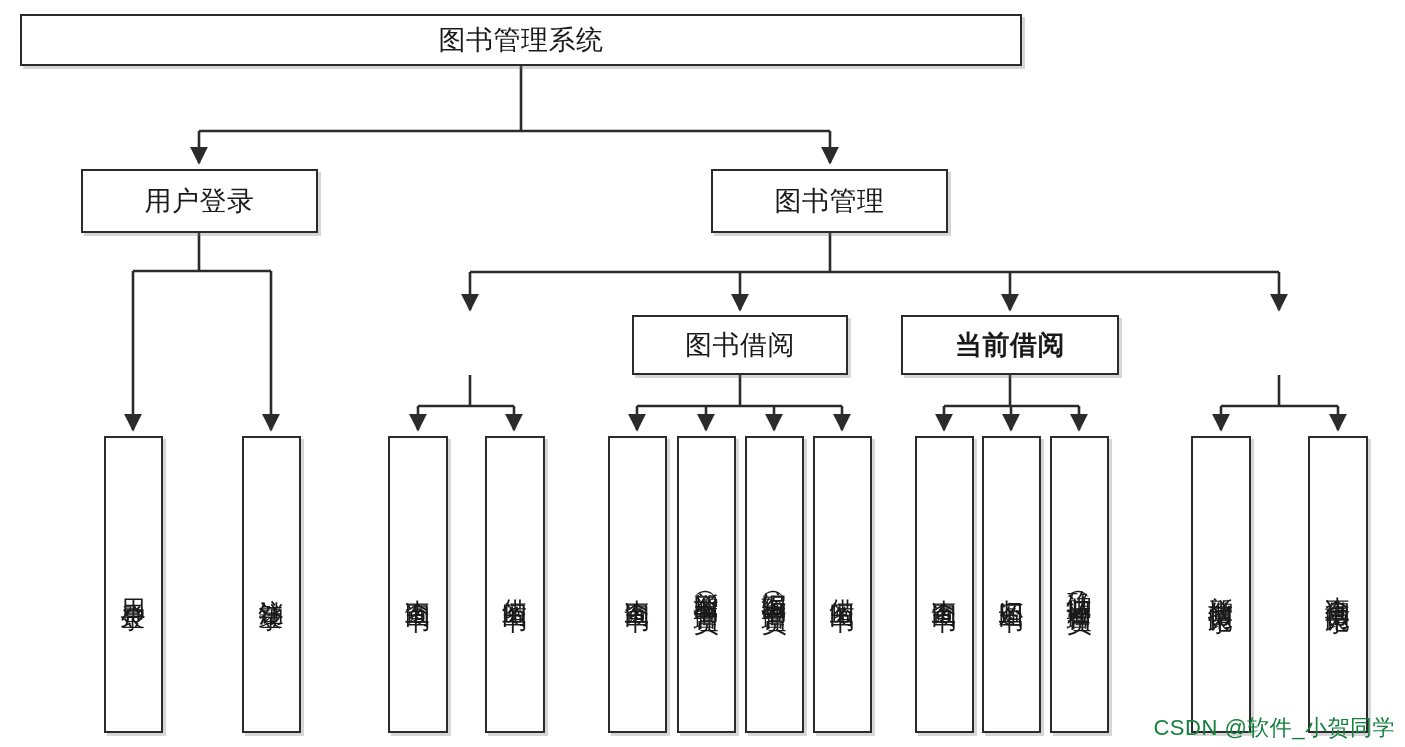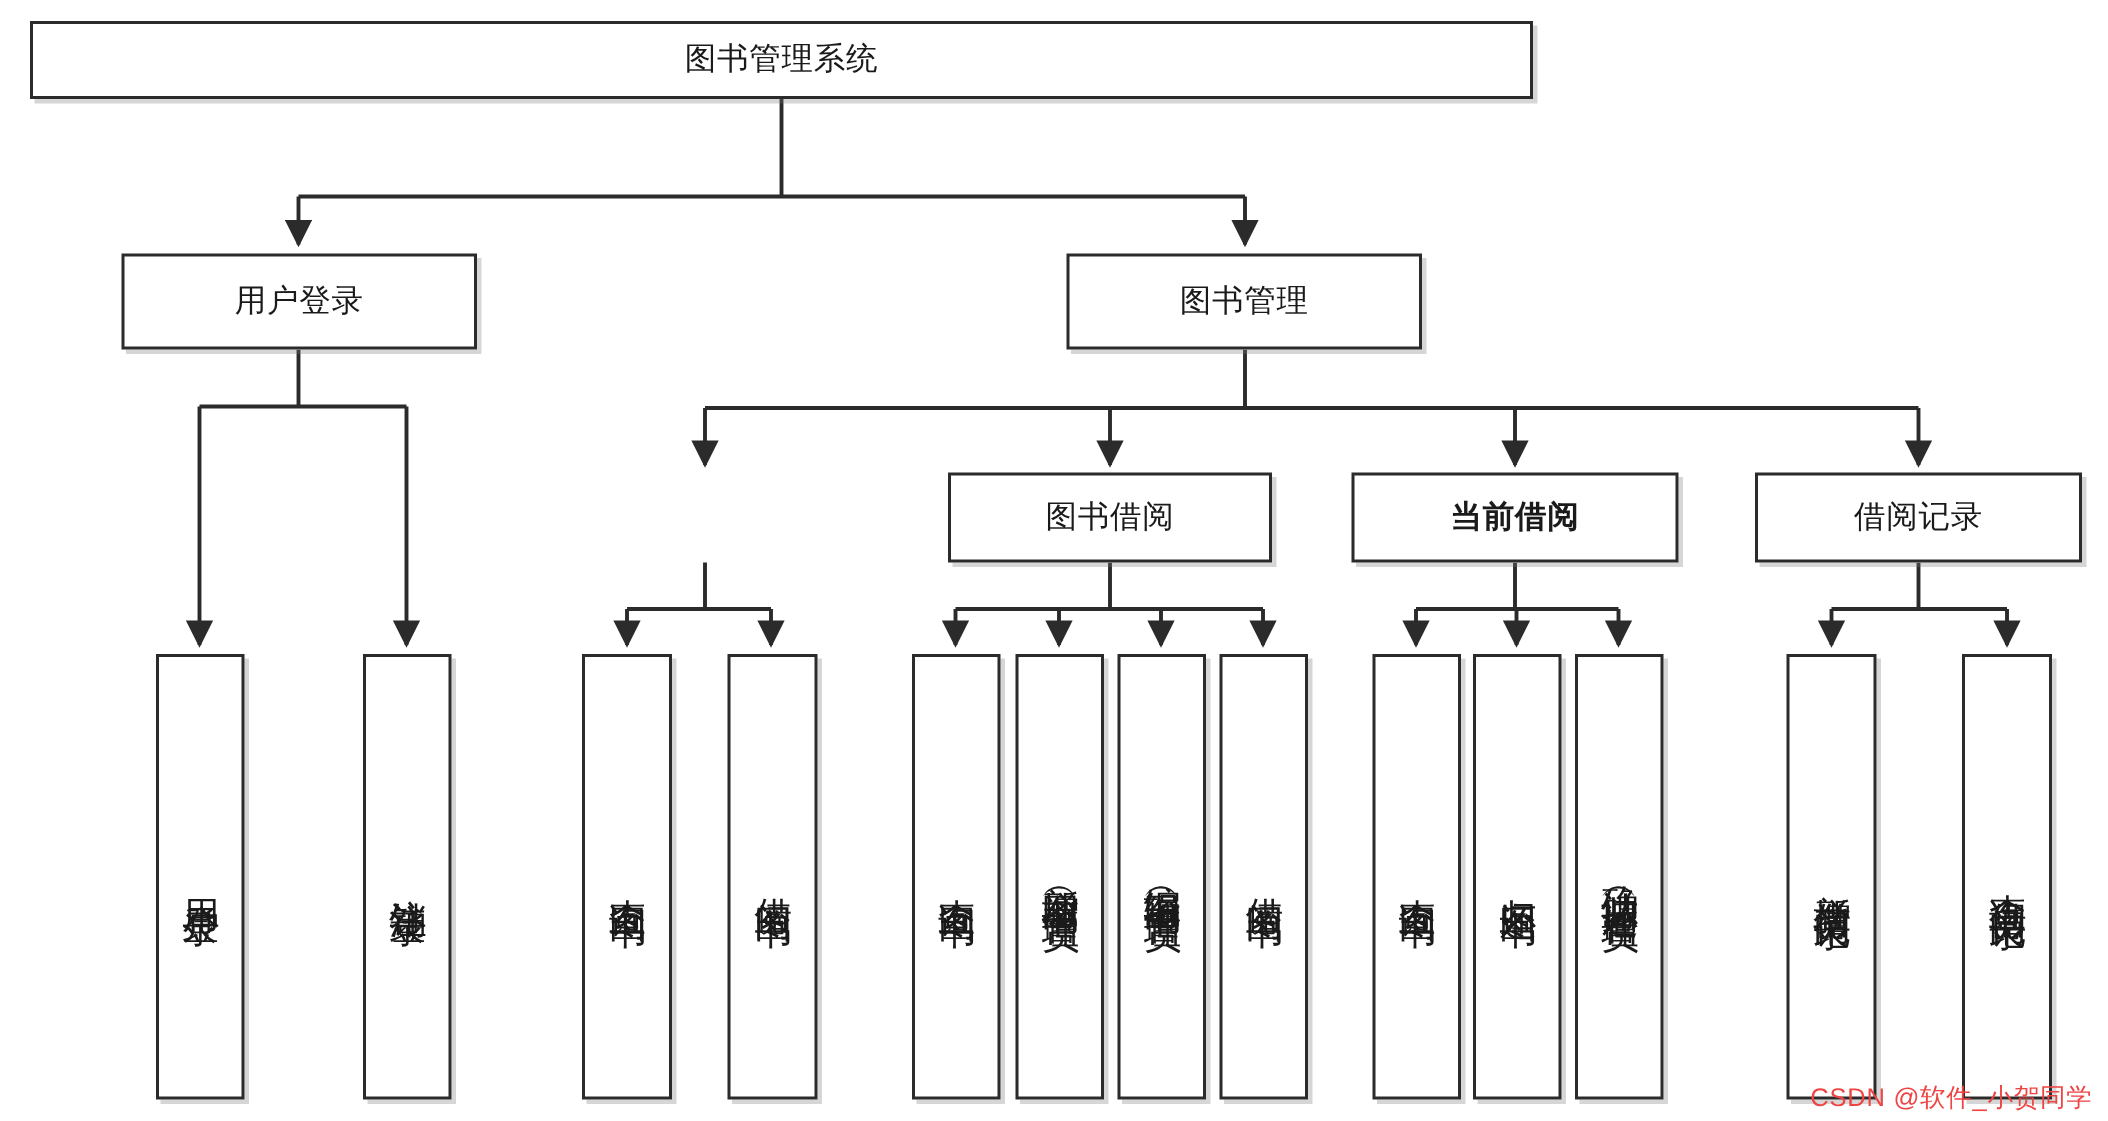--- a/index.html
+++ b/index.html
@@ -6,25 +6,25 @@
   body{width:1405px;height:747px;overflow:hidden;
        font-family:"Liberation Sans","DejaVu Sans",sans-serif;}
   #diagram-root{position:relative;width:1405px;height:747px;background:#fff;}
   svg.layer{position:absolute;left:0;top:0;width:1405px;height:747px;}
 
   .node-box{position:absolute;background:#ffffff;border:2.5px solid #2b2b2b;
             box-sizing:border-box;box-shadow:3px 3px 0 rgba(120,120,120,.30);}
   .node-label{position:absolute;left:0;top:0;width:100%;height:100%;
               display:flex;align-items:center;justify-content:center;
               color:#1a1a1a;line-height:1.12;text-align:center;}
-  .h-label{font-size:21px;letter-spacing:.5px;}
+  .h-label{font-size:27px;letter-spacing:.5px;}
   .v-label{writing-mode:vertical-rl;text-orientation:upright;
            font-size:25px;letter-spacing:3px;white-space:nowrap;}
-  .watermark{position:absolute;right:10px;bottom:4px;font-size:17px;
-             color:#ef4444;letter-spacing:.5px;white-space:nowrap;}
+  .watermark{position:absolute;right:10px;bottom:4px;font-size:22px;
+             color:#15803d;letter-spacing:.5px;white-space:nowrap;}
 </style>
 </head>
 <body>
 
 <div id="diagram-root">
 
   <svg class="layer" viewBox="0 0 1405 747" xmlns="http://www.w3.org/2000/svg">
     <defs>
       <marker id="arrow" viewBox="0 0 10 10" refX="9" refY="5" markerWidth="7" markerHeight="7" orient="auto-start-reverse">
         <path d="M 0 0 L 10 5 L 0 10 z" fill="#2b2b2b"></path>
@@ -84,23 +84,20 @@
   <div class="node-box" style="left:711px;top:169px;width:237px;height:64px;padding-left:44px;">
     <div class="node-label h-label">图书管理</div>
   </div>
 
   <div class="node-box" style="left:632px;top:315px;width:216px;height:60px;">
     <div class="node-label h-label">图书借阅</div>
   </div>
   <div class="node-box" style="left:901px;top:315px;width:218px;height:60px;font-weight:bold;">
     <div class="node-label h-label">当前借阅</div>
   </div>
-  <div class="node-box" style="left:1170px;top:315px;width:218px;height:60px;">
-    <div class="node-label h-label">借阅记录</div>
-  </div>
 
   <div class="node-box" style="left:104px;top:436px;width:59px;height:297px;">
     <div class="node-label v-label">用户登录</div>
   </div>
   <div class="node-box" style="left:242px;top:436px;width:59px;height:297px;">
     <div class="node-label v-label">注销登录</div>
   </div>
 
   <div class="node-box" style="left:388px;top:436px;width:60px;height:297px;">
     <div class="node-label v-label">查询图书</div>

